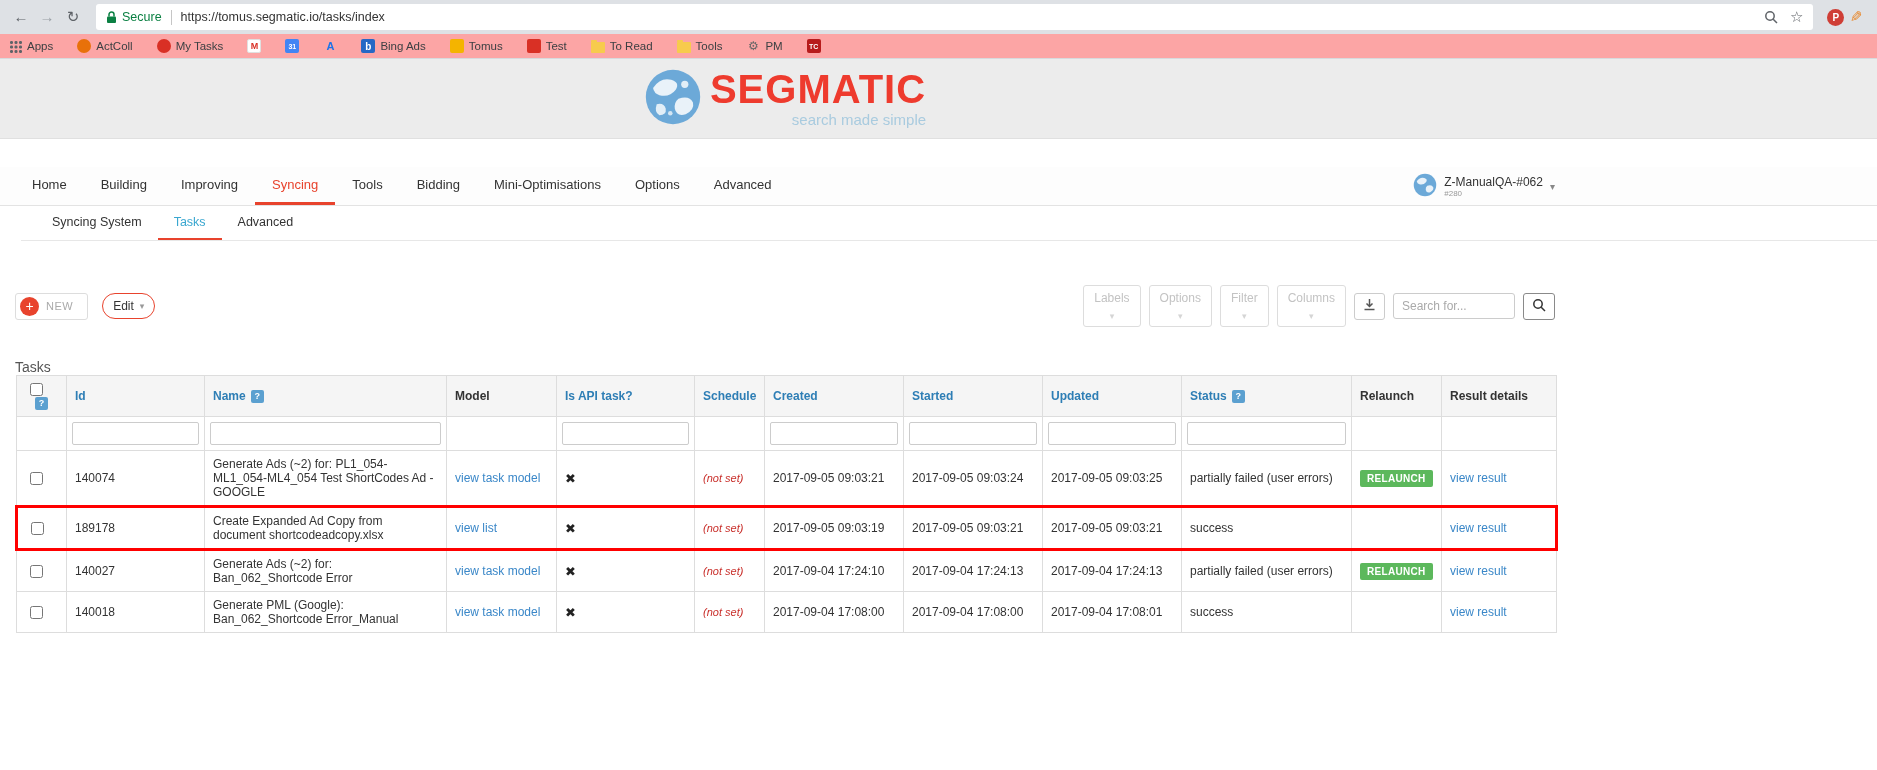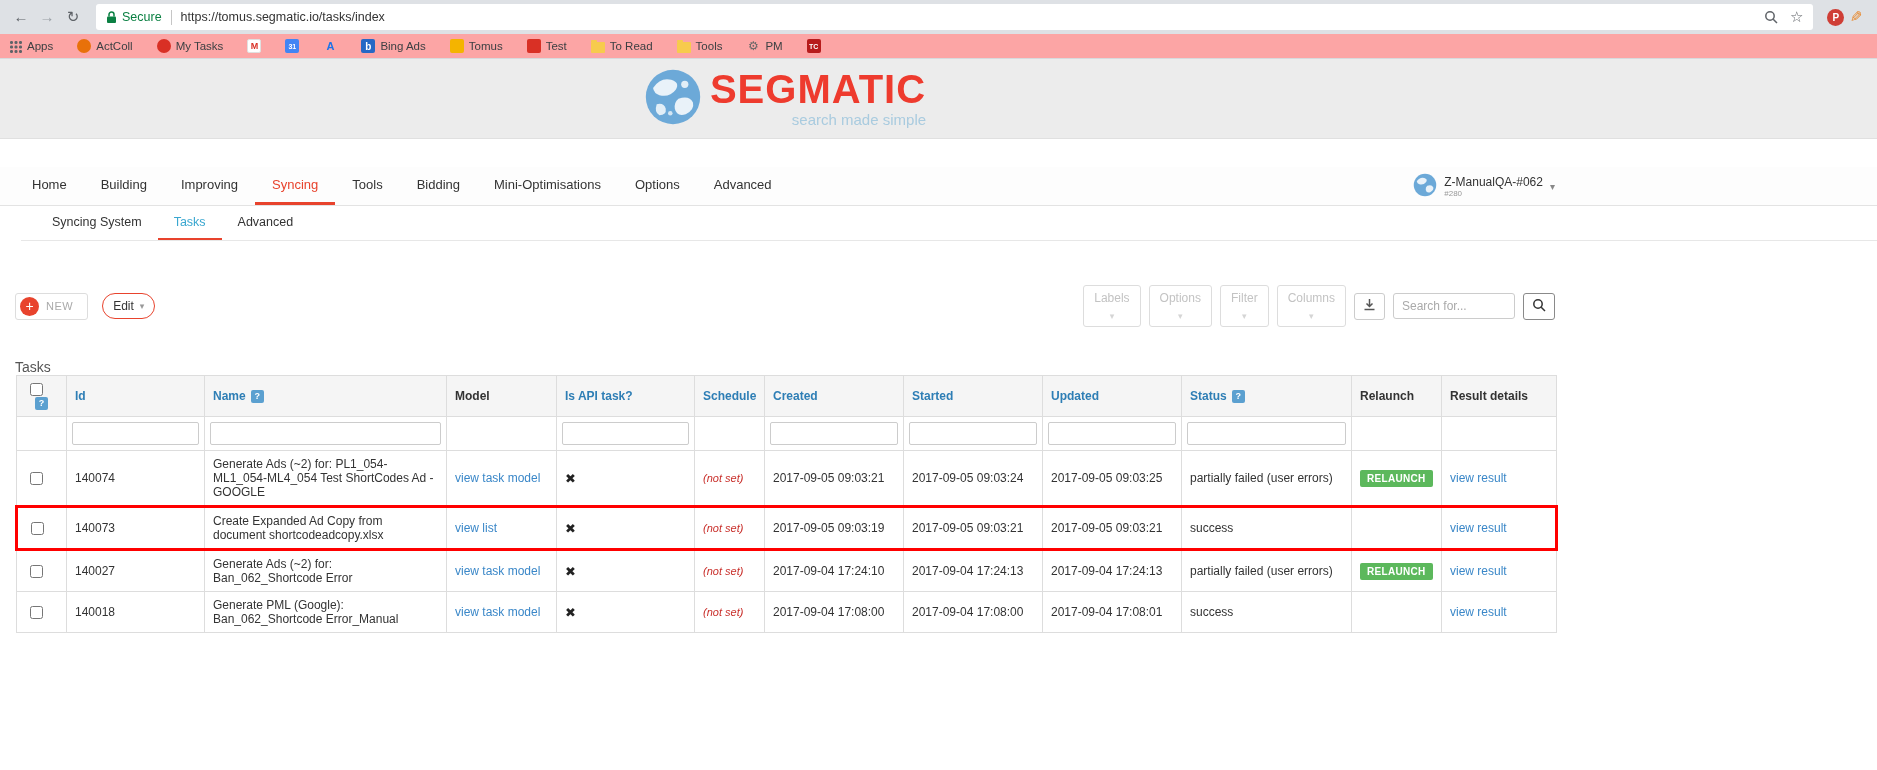--- a/index.html
+++ b/index.html
@@ -381,21 +381,21 @@
           <td><span class="notset">(not set)</span></td>
           <td>2017-09-05 09:03:21</td>
           <td>2017-09-05 09:03:24</td>
           <td>2017-09-05 09:03:25</td>
           <td>partially failed (user errors)</td>
           <td><span class="relaunch-btn">RELAUNCH</span></td>
           <td><a class="link">view result</a></td>
         </tr>
         <tr class="highlighted">
           <td class="cb-col"><input class="cb" type="checkbox" style=""></td>
-          <td>140073</td>
+          <td>189178</td>
           <td>Create Expanded Ad Copy from document shortcodeadcopy.xlsx</td>
           <td><a class="link">view list</a></td>
           <td><span class="cross">✖</span></td>
           <td><span class="notset">(not set)</span></td>
           <td>2017-09-05 09:03:19</td>
           <td>2017-09-05 09:03:21</td>
           <td>2017-09-05 09:03:21</td>
           <td>success</td>
           <td></td>
           <td><a class="link">view result</a></td>

